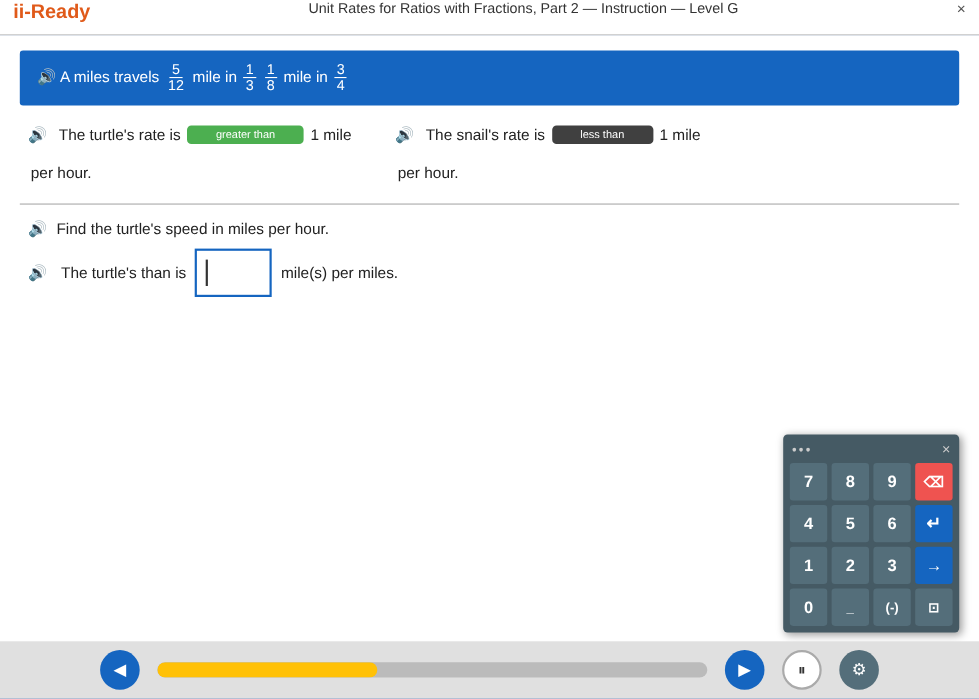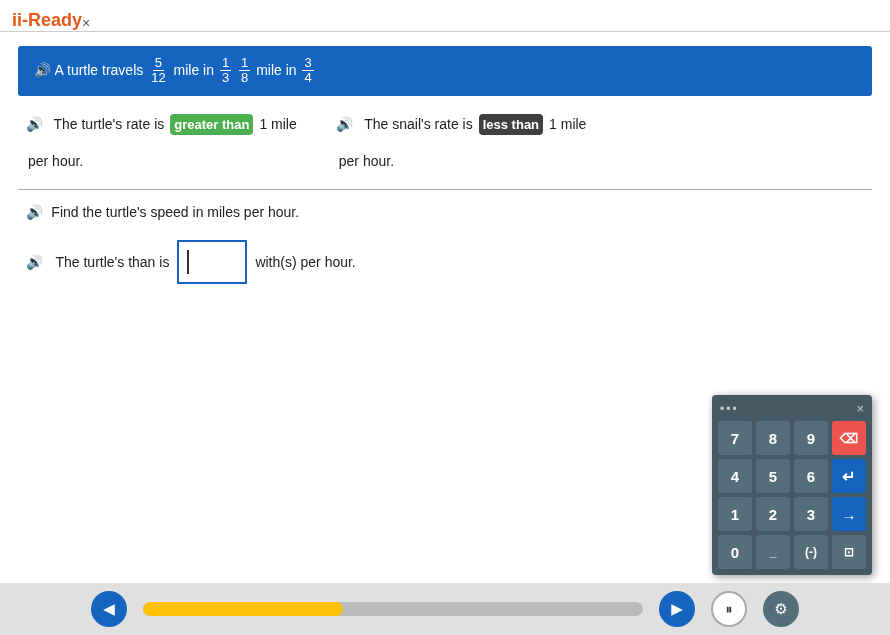--- a/index.html
+++ b/index.html
@@ -9,21 +9,21 @@
       width: 890px;
       height: 635px;
       overflow: hidden;
       position: relative;
     }
 
     
     .top-bar {
       background: #fff;
       display: flex;
-      align-items: flex-end;
+      align-items: flex-start;
       padding: 0 12px;
       height: 32px;
       border-bottom: 1px solid #ccc;
       position: relative;
     }
     .logo {
       font-size: 18px;
       font-weight: bold;
       color: #1a6aa8;
     }
@@ -85,24 +85,24 @@
     .rate-row {
       display: flex;
       align-items: center;
       gap: 6px;
       font-size: 14px;
       color: #222;
     }
     .rate-badge {
       background: #4caf50;
       color: #fff;
-      padding: 3px 4px;
+      padding: 3px 26px;
       border-radius: 4px;
-      font-size: 13px;
-      font-weight: bold;
+      font-size: 10px;
+      font-weight: normal;
     }
     .rate-badge.less {
       background: #404040;
     }
     .per-hour {
       font-size: 14px;
       color: #222;
       padding-left: 2px;
       margin-top: 14px;
     }
@@ -119,21 +119,21 @@
       margin: 10px 0 14px 0;
     }
 
     
     .find-section {
       padding-left: 8px;
     }
     .find-label {
       font-size: 14px;
       color: #222;
-      margin-bottom: 20px;
+      margin-bottom: 10px;
       font-weight: 500;
     }
     .speed-row {
       display: flex;
       align-items: center;
       gap: 8px;
       font-size: 14px;
       color: #222;
     }
     .answer-box {
@@ -286,28 +286,29 @@
       font-size: 15px;
     }
   </style>
 </head>
 <body>
 
 <div class="top-bar">
   <div class="logo">
     <span>i</span><span>i-Ready</span>
   </div>
+  <div class="top-title">Unit Rates for Ratios with Fractions, Part 2 — Instruction — Level G</div>
   <div class="close-x">×</div>
 </div>
 
 <div class="main-content">
 
   <div class="problem-banner">
     <span>🔊</span>
-    <span>A turtle travels</span>
+    <span>A miles travels</span>
     <span class="fraction">
       <span class="numerator">5</span>
       <span class="denominator">12</span>
     </span>
     <span>mile in</span>
     <span class="fraction">
       <span class="numerator">1</span>
       <span class="denominator">3</span>
     </span>
     <span class="fraction">
@@ -350,21 +351,21 @@
     <div class="find-label">
       <span class="speaker-icon">🔊</span>
       <span>Find the turtle's speed in miles per hour.</span>
     </div>
     <div class="speed-row">
       <span class="speaker-icon">🔊</span>
       <span>The turtle's than is</span>
       <div class="answer-box">
         <span class="cursor"></span>
       </div>
-      <span>with(s) per hour.</span>
+      <span>mile(s) per miles.</span>
     </div>
   </div>
 
 </div>
 
 <div class="calculator">
   <div class="calc-top-bar">
     <span class="calc-dots">•••</span>
     <span class="calc-close">×</span>
   </div>

